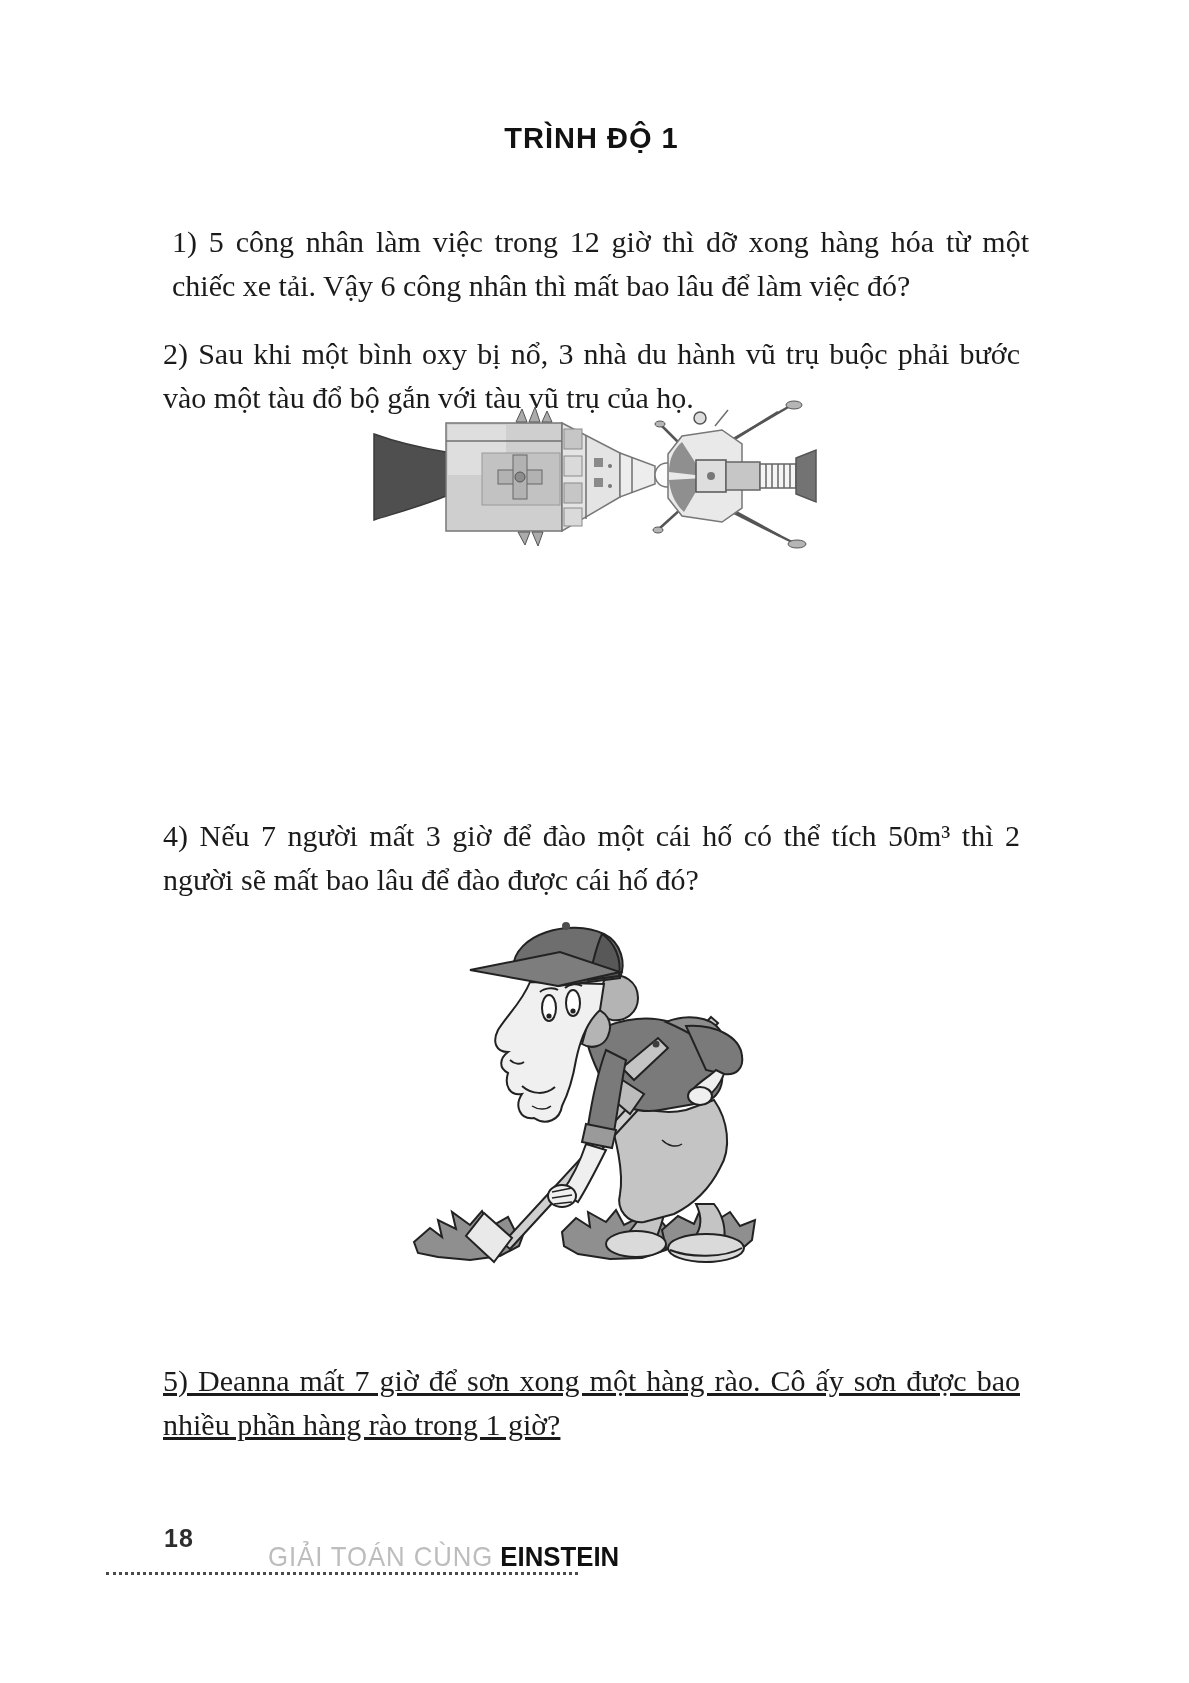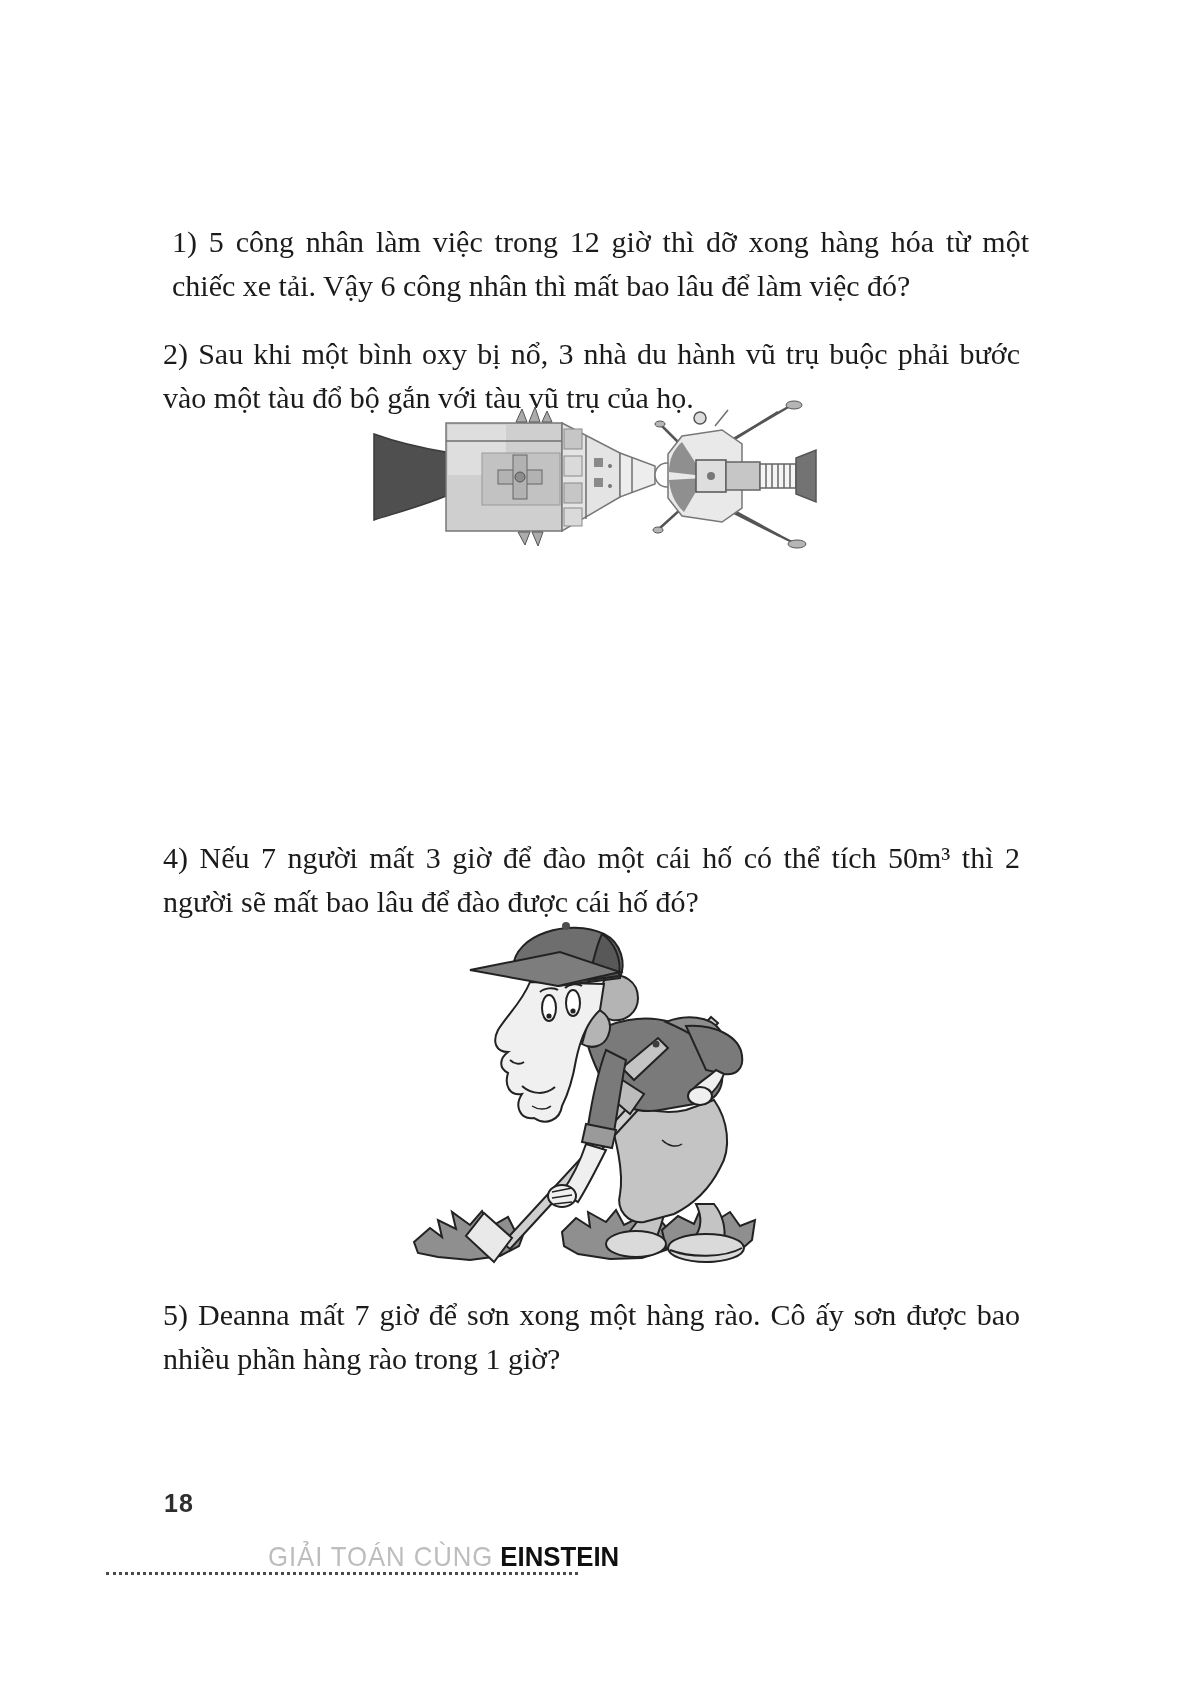--- a/index.html
+++ b/index.html
@@ -22,27 +22,27 @@
   .prob{
     position:absolute;left:163px;width:857px;
     font-size:30px;line-height:44px;
     text-align:justify;
     text-justify:inter-word;
   }
   #p1{top:190px;margin-left:9px;}
   #p2{top:302px;}
   #p2c{top:575px;}
   #p3{top:714px;}
-  #p4{top:796px;margin-top:40px;}
-  #p5{top:1263px;}
+  #p4{top:774px;margin-top:40px;}
+  #p5{top:1329px;text-decoration:underline;}
   .illus{position:absolute;}
   #illus-spacecraft{left:370px;top:396px;}
   #illus-digger{left:410px;top:910px;}
   .footer-num{
-    position:absolute;left:164px;top:1489px;
+    position:absolute;left:164px;top:1524px;
     font-family:"Liberation Sans","DejaVu Sans",sans-serif;
     font-weight:700;font-size:25px;color:#2e2e2e;letter-spacing:1px;
   }
   .footer-logo{
     position:absolute;left:268px;top:1541px;
     font-family:"Liberation Sans","DejaVu Sans",sans-serif;
     font-size:28px;white-space:nowrap;
     transform:scaleX(0.92);transform-origin:left center;
   }
   .footer-logo .series{color:#bdbdbd;font-weight:400;letter-spacing:1px;}
@@ -52,20 +52,21 @@
     border-top:3px dotted #4a4a4a;
   }
   svg .ln{stroke:#6f6f6f;stroke-width:1.5;fill:none;}
   svg .ol{stroke:#222;stroke-width:2;}
 </style>
 </head>
 <body>
 
 <div class="page">
 
+  <div class="title">TRÌNH ĐỘ 1</div>
 
   <p class="prob" id="p1">1) 5 công nhân làm việc trong 12 giờ thì dỡ xong hàng hóa từ một chiếc xe tải. Vậy 6 công nhân thì mất bao lâu để làm việc đó?</p>
   <p class="prob" id="p2">2) Sau khi một bình oxy bị nổ, 3 nhà du hành vũ trụ buộc phải bước vào một tàu đổ bộ gắn với tàu vũ trụ của họ.</p>
 
   <div class="illus" id="illus-spacecraft">
     <svg width="450" height="158" viewBox="0 0 450 158">
 
       <path d="M76,56 C52,52 26,46 4,38 L4,124 C26,117 52,110 76,100 Z" fill="#4f4f4f" stroke="#3a3a3a" stroke-width="1.5"></path>
 
       <rect x="76" y="27" width="116" height="108" fill="#cfcfcf" stroke="#777" stroke-width="1.5"></rect>

